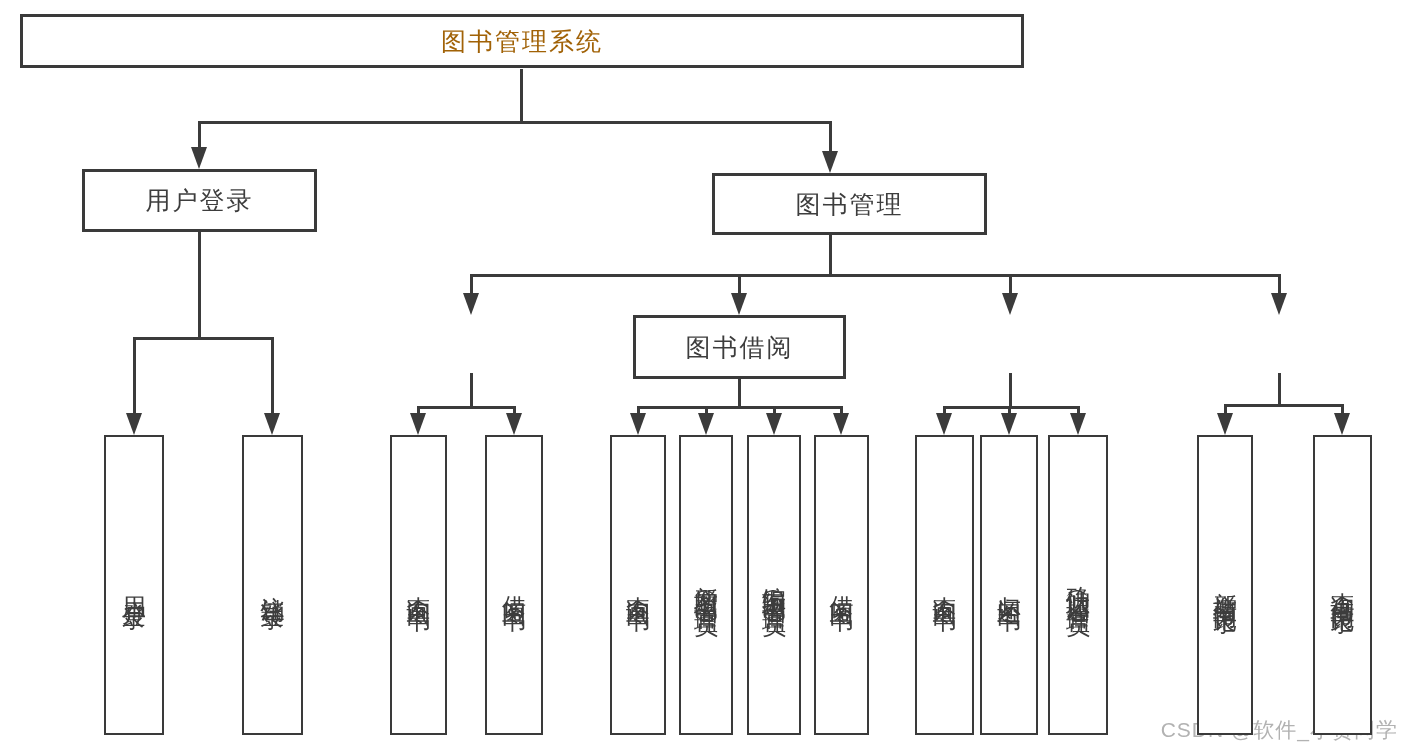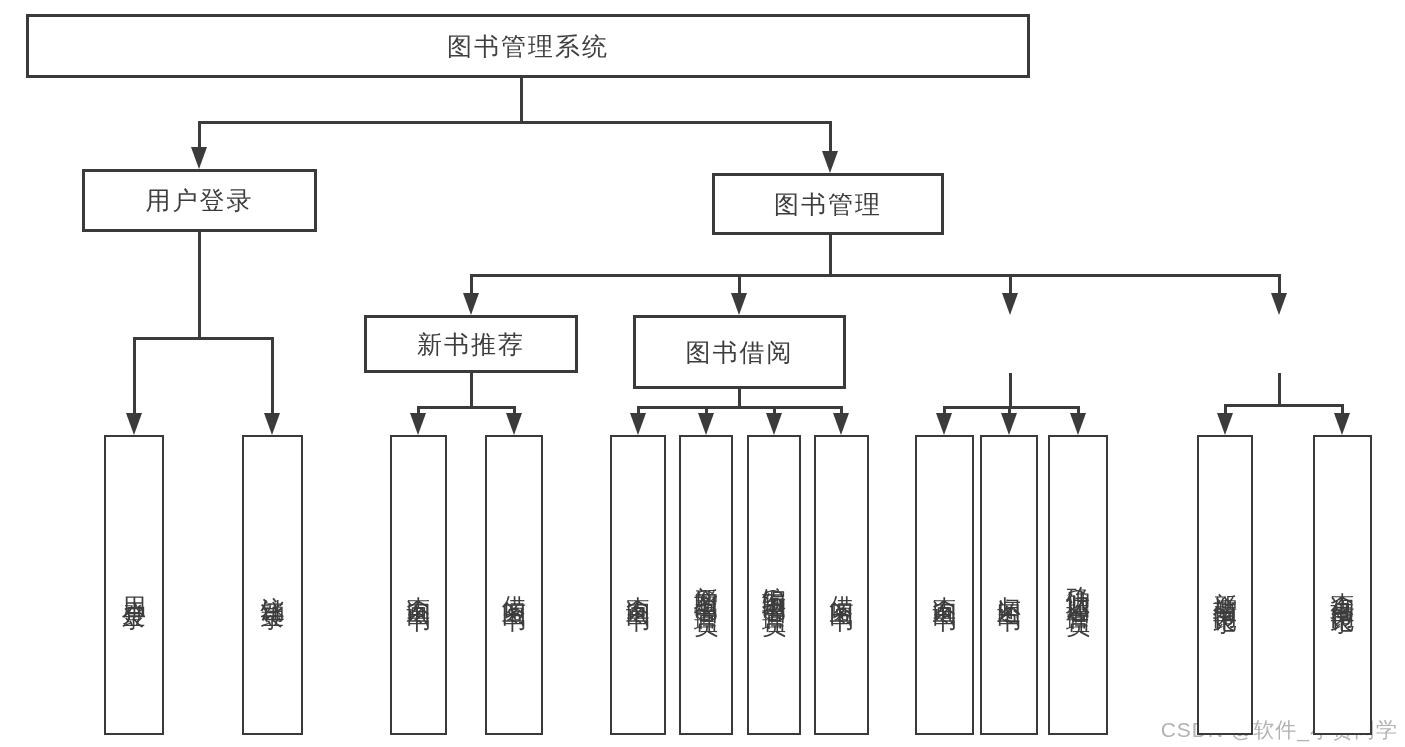--- a/index.html
+++ b/index.html
@@ -112,25 +112,24 @@
     <div class="line" style="left: 1007.5px; top: 407px; width: 3px; height: 8px; background: rgb(59, 59, 59);"></div>
     <div class="arrow" style="left: 1001px; top: 413px; border-left-width: 8px; border-right-width: 8px; border-top: 22px solid rgb(59, 59, 59);"></div>
     <div class="line" style="left: 1076.5px; top: 407px; width: 3px; height: 8px; background: rgb(59, 59, 59);"></div>
     <div class="arrow" style="left: 1070px; top: 413px; border-left-width: 8px; border-right-width: 8px; border-top: 22px solid rgb(59, 59, 59);"></div>
     <div class="line" style="left: 1277.5px; top: 373px; width: 3px; height: 33.5px; background: rgb(59, 59, 59);"></div>
     <div class="line" style="left: 1223.5px; top: 403.5px; width: 120px; height: 3px; background: rgb(59, 59, 59);"></div>
     <div class="line" style="left: 1223.5px; top: 405px; width: 3px; height: 10px; background: rgb(59, 59, 59);"></div>
     <div class="arrow" style="left: 1217px; top: 413px; border-left-width: 8px; border-right-width: 8px; border-top: 22px solid rgb(59, 59, 59);"></div>
     <div class="line" style="left: 1340.5px; top: 405px; width: 3px; height: 10px; background: rgb(59, 59, 59);"></div>
     <div class="arrow" style="left: 1334px; top: 413px; border-left-width: 8px; border-right-width: 8px; border-top: 22px solid rgb(59, 59, 59);"></div>
-    <div class="node h" style="left: 20px; top: 14px; width: 1004px; height: 64px; border-color: rgb(58, 58, 58); color: #404040; background: rgb(255, 255, 255); margin-left: 6px;">图书管理系统</div>
+    <div class="node h" style="left: 20px; top: 14px; width: 1004px; height: 54px; border-color: rgb(58, 58, 58); color: #a16207; background: rgb(255, 255, 255);">图书管理系统</div>
     <div class="node h" style="left: 82px; top: 169px; width: 235px; height: 63px; border-color: rgb(58, 58, 58); color: rgb(61, 61, 61); background: rgb(255, 255, 255);">用户登录</div>
-    <div class="node h" style="left: 712px; top: 173px; width: 232px; height: 62px; border-color: rgb(58, 58, 58); color: rgb(61, 61, 61); background: rgb(255, 255, 255);">图书管理</div>
-    <div class="node h" style="left: 364px; top: 315px; width: 214px; height: 58px; border-color: rgb(58, 58, 58); color: rgb(61, 61, 61); background: rgb(255, 255, 255);">新书推荐</div>
-    <div class="node h" style="left: 633px; top: 315px; width: 213px; height: 74px; border-color: rgb(58, 58, 58); color: rgb(61, 61, 61); background: rgb(255, 255, 255);">图书借阅</div>
+    <div class="node h" style="left: 712px; top: 173px; width: 275px; height: 62px; border-color: rgb(58, 58, 58); color: rgb(61, 61, 61); background: rgb(255, 255, 255);">图书管理</div>
+    <div class="node h" style="left: 633px; top: 315px; width: 213px; height: 64px; border-color: rgb(58, 58, 58); color: rgb(61, 61, 61); background: rgb(255, 255, 255);">图书借阅</div>
     <div class="node v" style="left: 104px; top: 435px; width: 60px; height: 300px; border-color: rgb(58, 58, 58); color: rgb(61, 61, 61); background: rgb(255, 255, 255);">
       <span class="vtext">用户登录</span>
     </div>
     <div class="node v" style="left: 242px; top: 435px; width: 61px; height: 300px; border-color: rgb(58, 58, 58); color: rgb(61, 61, 61); background: rgb(255, 255, 255);">
       <span class="vtext">注销登录</span>
     </div>
     <div class="node v" style="left: 390px; top: 435px; width: 57px; height: 300px; border-color: rgb(58, 58, 58); color: rgb(61, 61, 61); background: rgb(255, 255, 255);">
       <span class="vtext">查询图书</span>
     </div>
     <div class="node v" style="left: 485px; top: 435px; width: 58px; height: 300px; border-color: rgb(58, 58, 58); color: rgb(61, 61, 61); background: rgb(255, 255, 255);">

